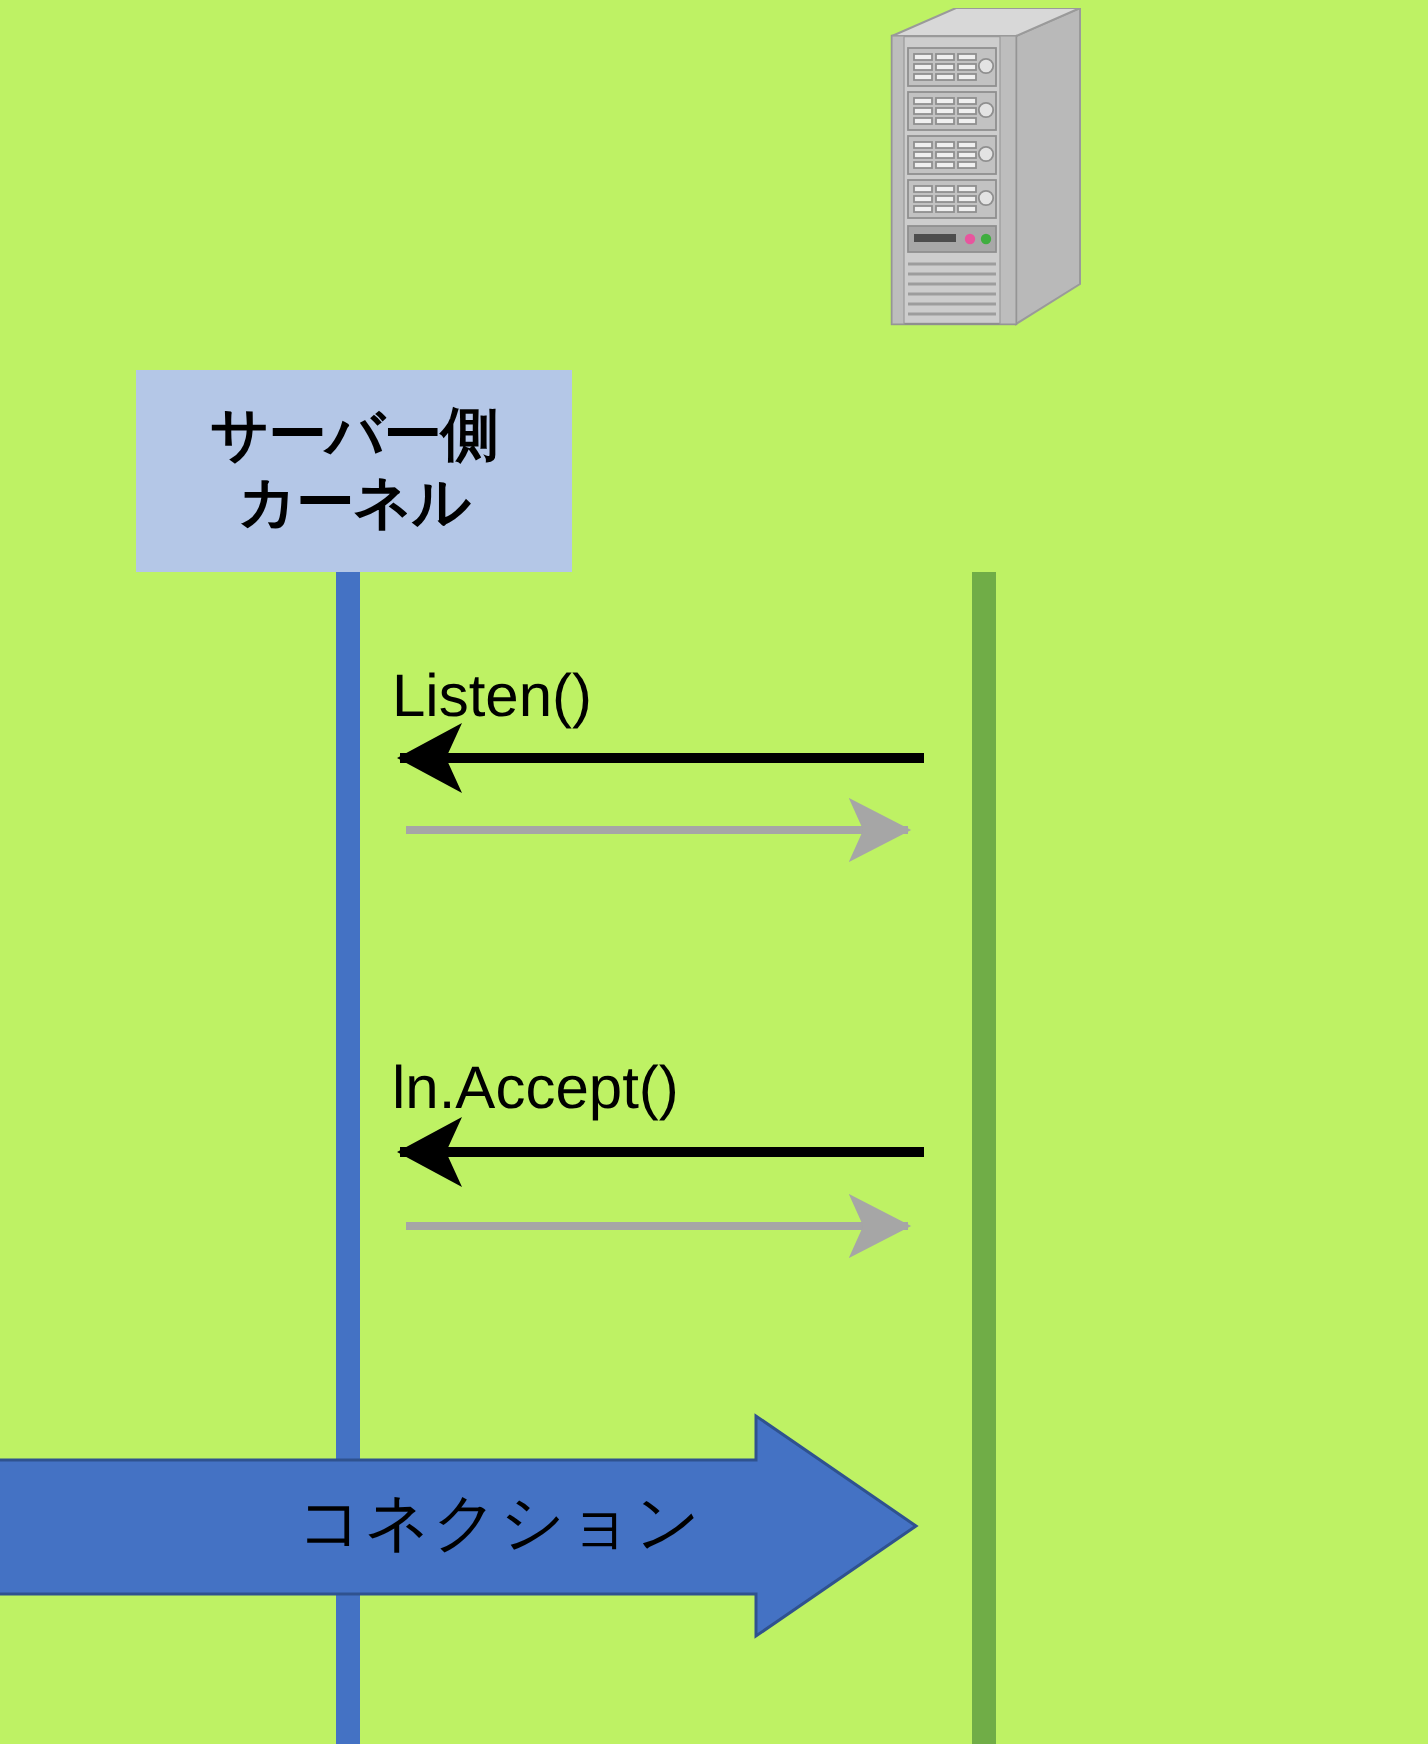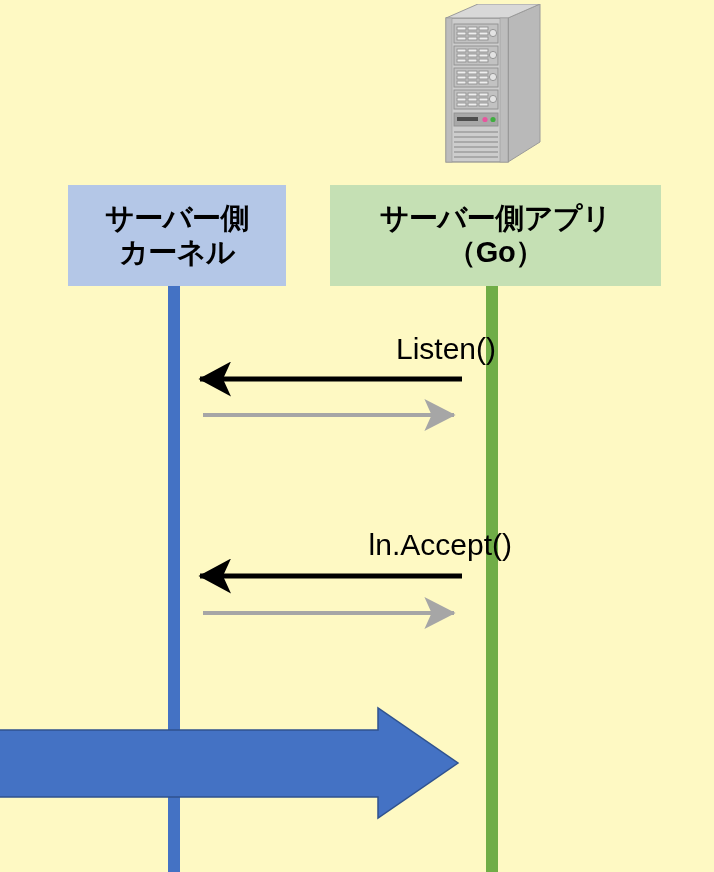--- a/index.html
+++ b/index.html
@@ -8,21 +8,21 @@
     padding: 0;
     background: #ffffff;
   }
   body {
     font-family: "Liberation Sans", sans-serif;
   }
   #canvas {
     position: relative;
     width: 714px;
     height: 872px;
-    background: #fef9c3;
+    background: #bef264;
     overflow: hidden;
   }
 
   
   .server-tower {
     position: absolute;
     left: 432px;
     top: 4px;
     width: 112px;
     height: 166px;
@@ -87,35 +87,35 @@
     left: 0;
     top: 0;
     width: 714px;
     height: 872px;
     pointer-events: none;
   }
 
   
   .msg-label {
     position: absolute;
-    text-align: right;
+    text-align: left;
     white-space: nowrap;
     font-weight: normal;
   }
   .msg-label.call {
     color: #000000;
     font-size: 30px;
   }
   .msg-label.ret {
     color: #808080;
     font-size: 30px;
   }
   #label-listen   { left: 196px; top: 332px; width: 300px; }
   #label-netlist  { left: 196px; top: 427px; width: 300px; }
-  #label-accept   { left: 212px; top: 528px; width: 300px; }
+  #label-accept   { left: 196px; top: 528px; width: 300px; }
   #label-netconn  { left: 196px; top: 625px; width: 300px; }
 
   
   #block-arrow-label {
     position: absolute;
     left: 60px;
     top: 740px;
     width: 380px;
     text-align: center;
     color: #000000;
@@ -213,24 +213,20 @@
     </g>
   </svg>
 
   <div class="lifeline" id="lifeline-kernel"></div>
   <div class="lifeline" id="lifeline-app"></div>
 
   <div class="participant-box" id="box-kernel">
     <span class="box-text">サーバー側
 カーネル</span>
   </div>
-  <div class="participant-box" id="box-app">
-    <span class="box-text">サーバー側アプリ
-（Go）</span>
-  </div>
 
   <svg id="arrow-layer" viewBox="0 0 714 872">
     <defs>
       <marker id="head-black" markerWidth="7" markerHeight="7" refX="6.2" refY="3.5" orient="auto" markerUnits="strokeWidth">
         <path d="M6.5,3.5 L0,0 L1.6,3.5 L0,7 Z" fill="#000000"></path>
       </marker>
       <marker id="head-gray" markerWidth="8" markerHeight="8" refX="7.4" refY="4" orient="auto" markerUnits="strokeWidth">
         <path d="M7.8,4 L0,0 L1.8,4 L0,8 Z" fill="#a6a6a6"></path>
       </marker>
     </defs>
@@ -242,14 +238,15 @@
     <line x1="462" y1="576" x2="200" y2="576" stroke="#000000" stroke-width="5" marker-end="url(#head-black)"></line>
 
     <line x1="203" y1="613" x2="454" y2="613" stroke="#a6a6a6" stroke-width="4" marker-end="url(#head-gray)"></line>
 
     <polygon points="-10,730 378,730 378,708 458,763 378,818 378,797 -10,797" fill="#4472c4" stroke="#2f528f" stroke-width="1.5"></polygon>
   </svg>
 
   <div class="msg-label call" id="label-listen">Listen()</div>
   <div class="msg-label call" id="label-accept">ln.Accept()</div>
 
+  <div id="block-arrow-label">コネクション</div>
 
 </div>
 
 </body></html>

